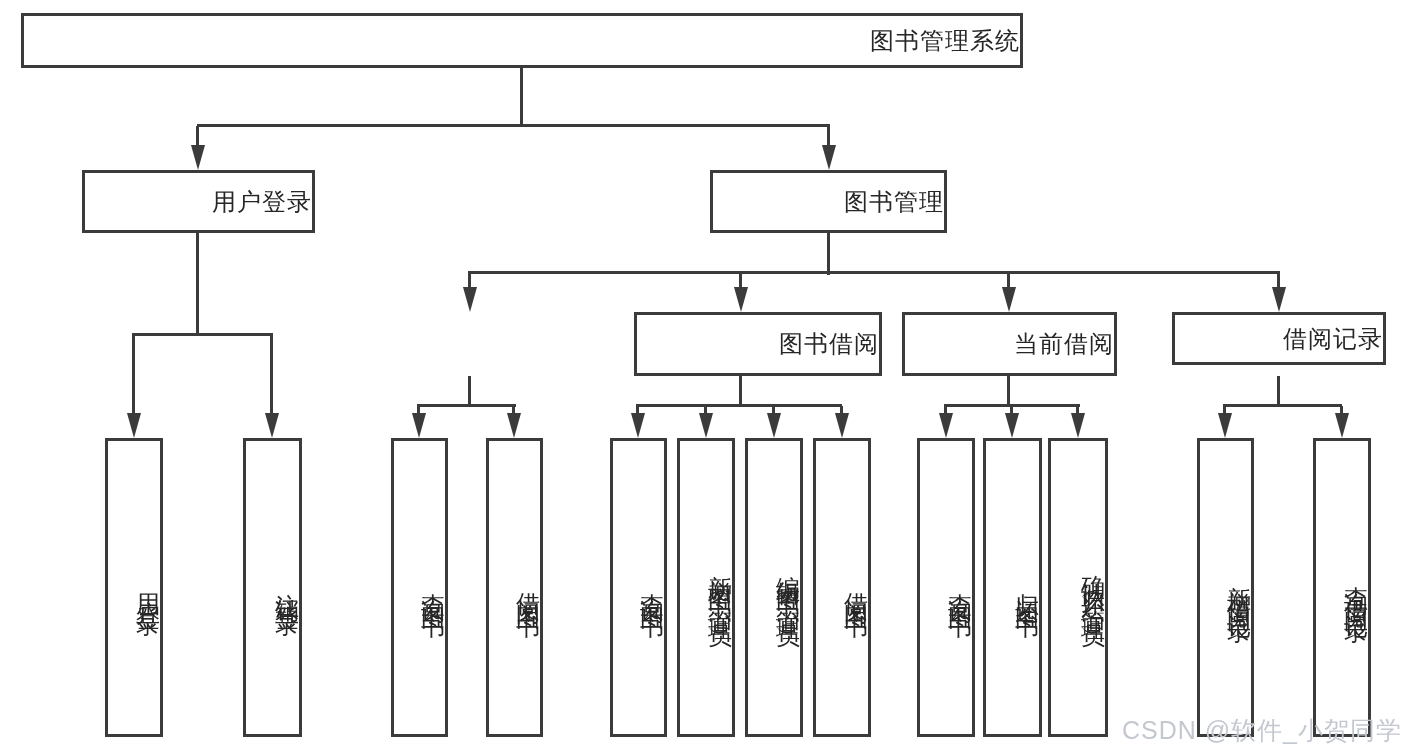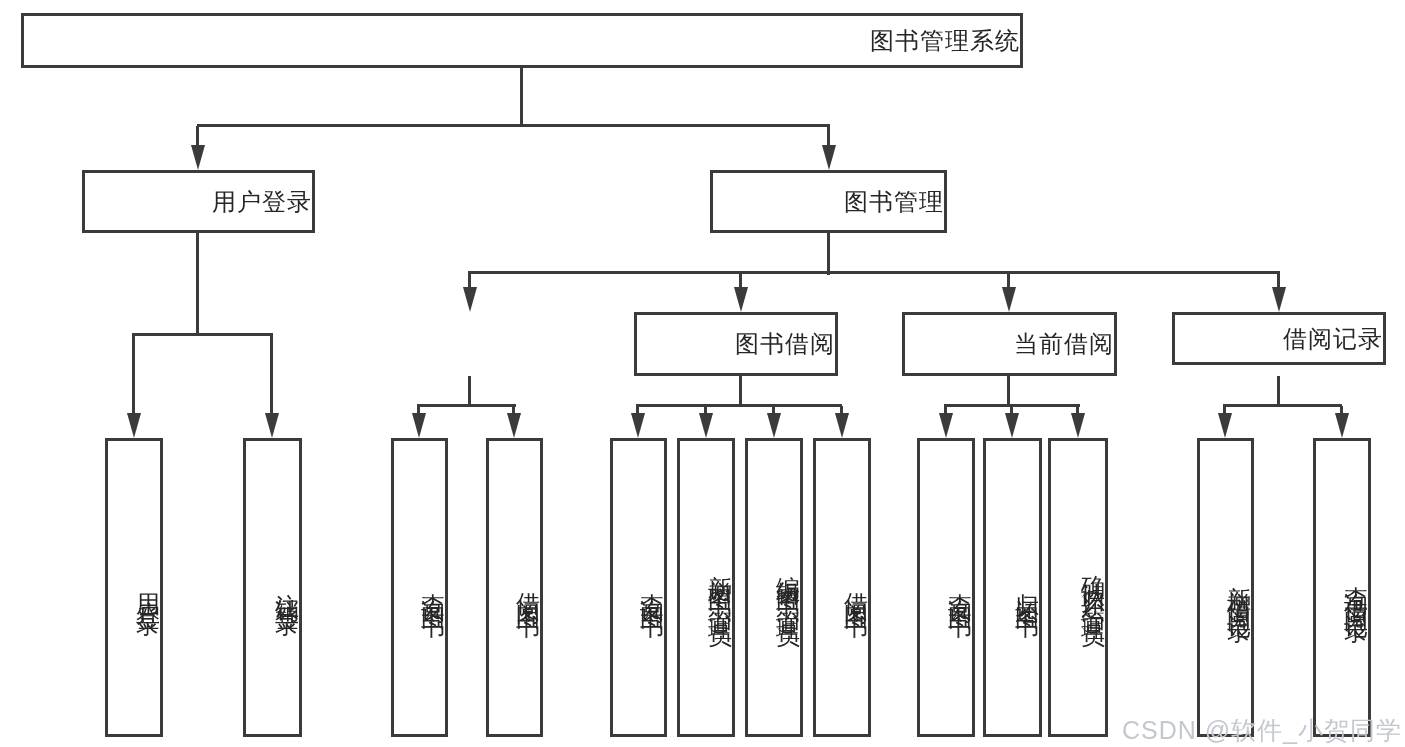--- a/index.html
+++ b/index.html
@@ -64,21 +64,21 @@
 
   <div class="box" style="left:82px;top:170px;width:233px;height:63px;">
     <span>用户登录</span>
   </div>
 
   <div class="box" style="left:710px;top:170px;width:237px;height:63px;">
     <span>图书管理</span>
   </div>
 
 
-  <div class="box" style="left:634px;top:312px;width:204px;height:64px;">
+  <div class="box" style="left:634px;top:312px;width:248px;height:64px;">
     <span>图书借阅</span>
   </div>
 
   <div class="box" style="left:902px;top:312px;width:215px;height:64px;">
     <span>当前借阅</span>
   </div>
 
   <div class="box" style="left:1172px;top:312px;width:214px;height:53px;">
     <span>借阅记录</span>
   </div>

